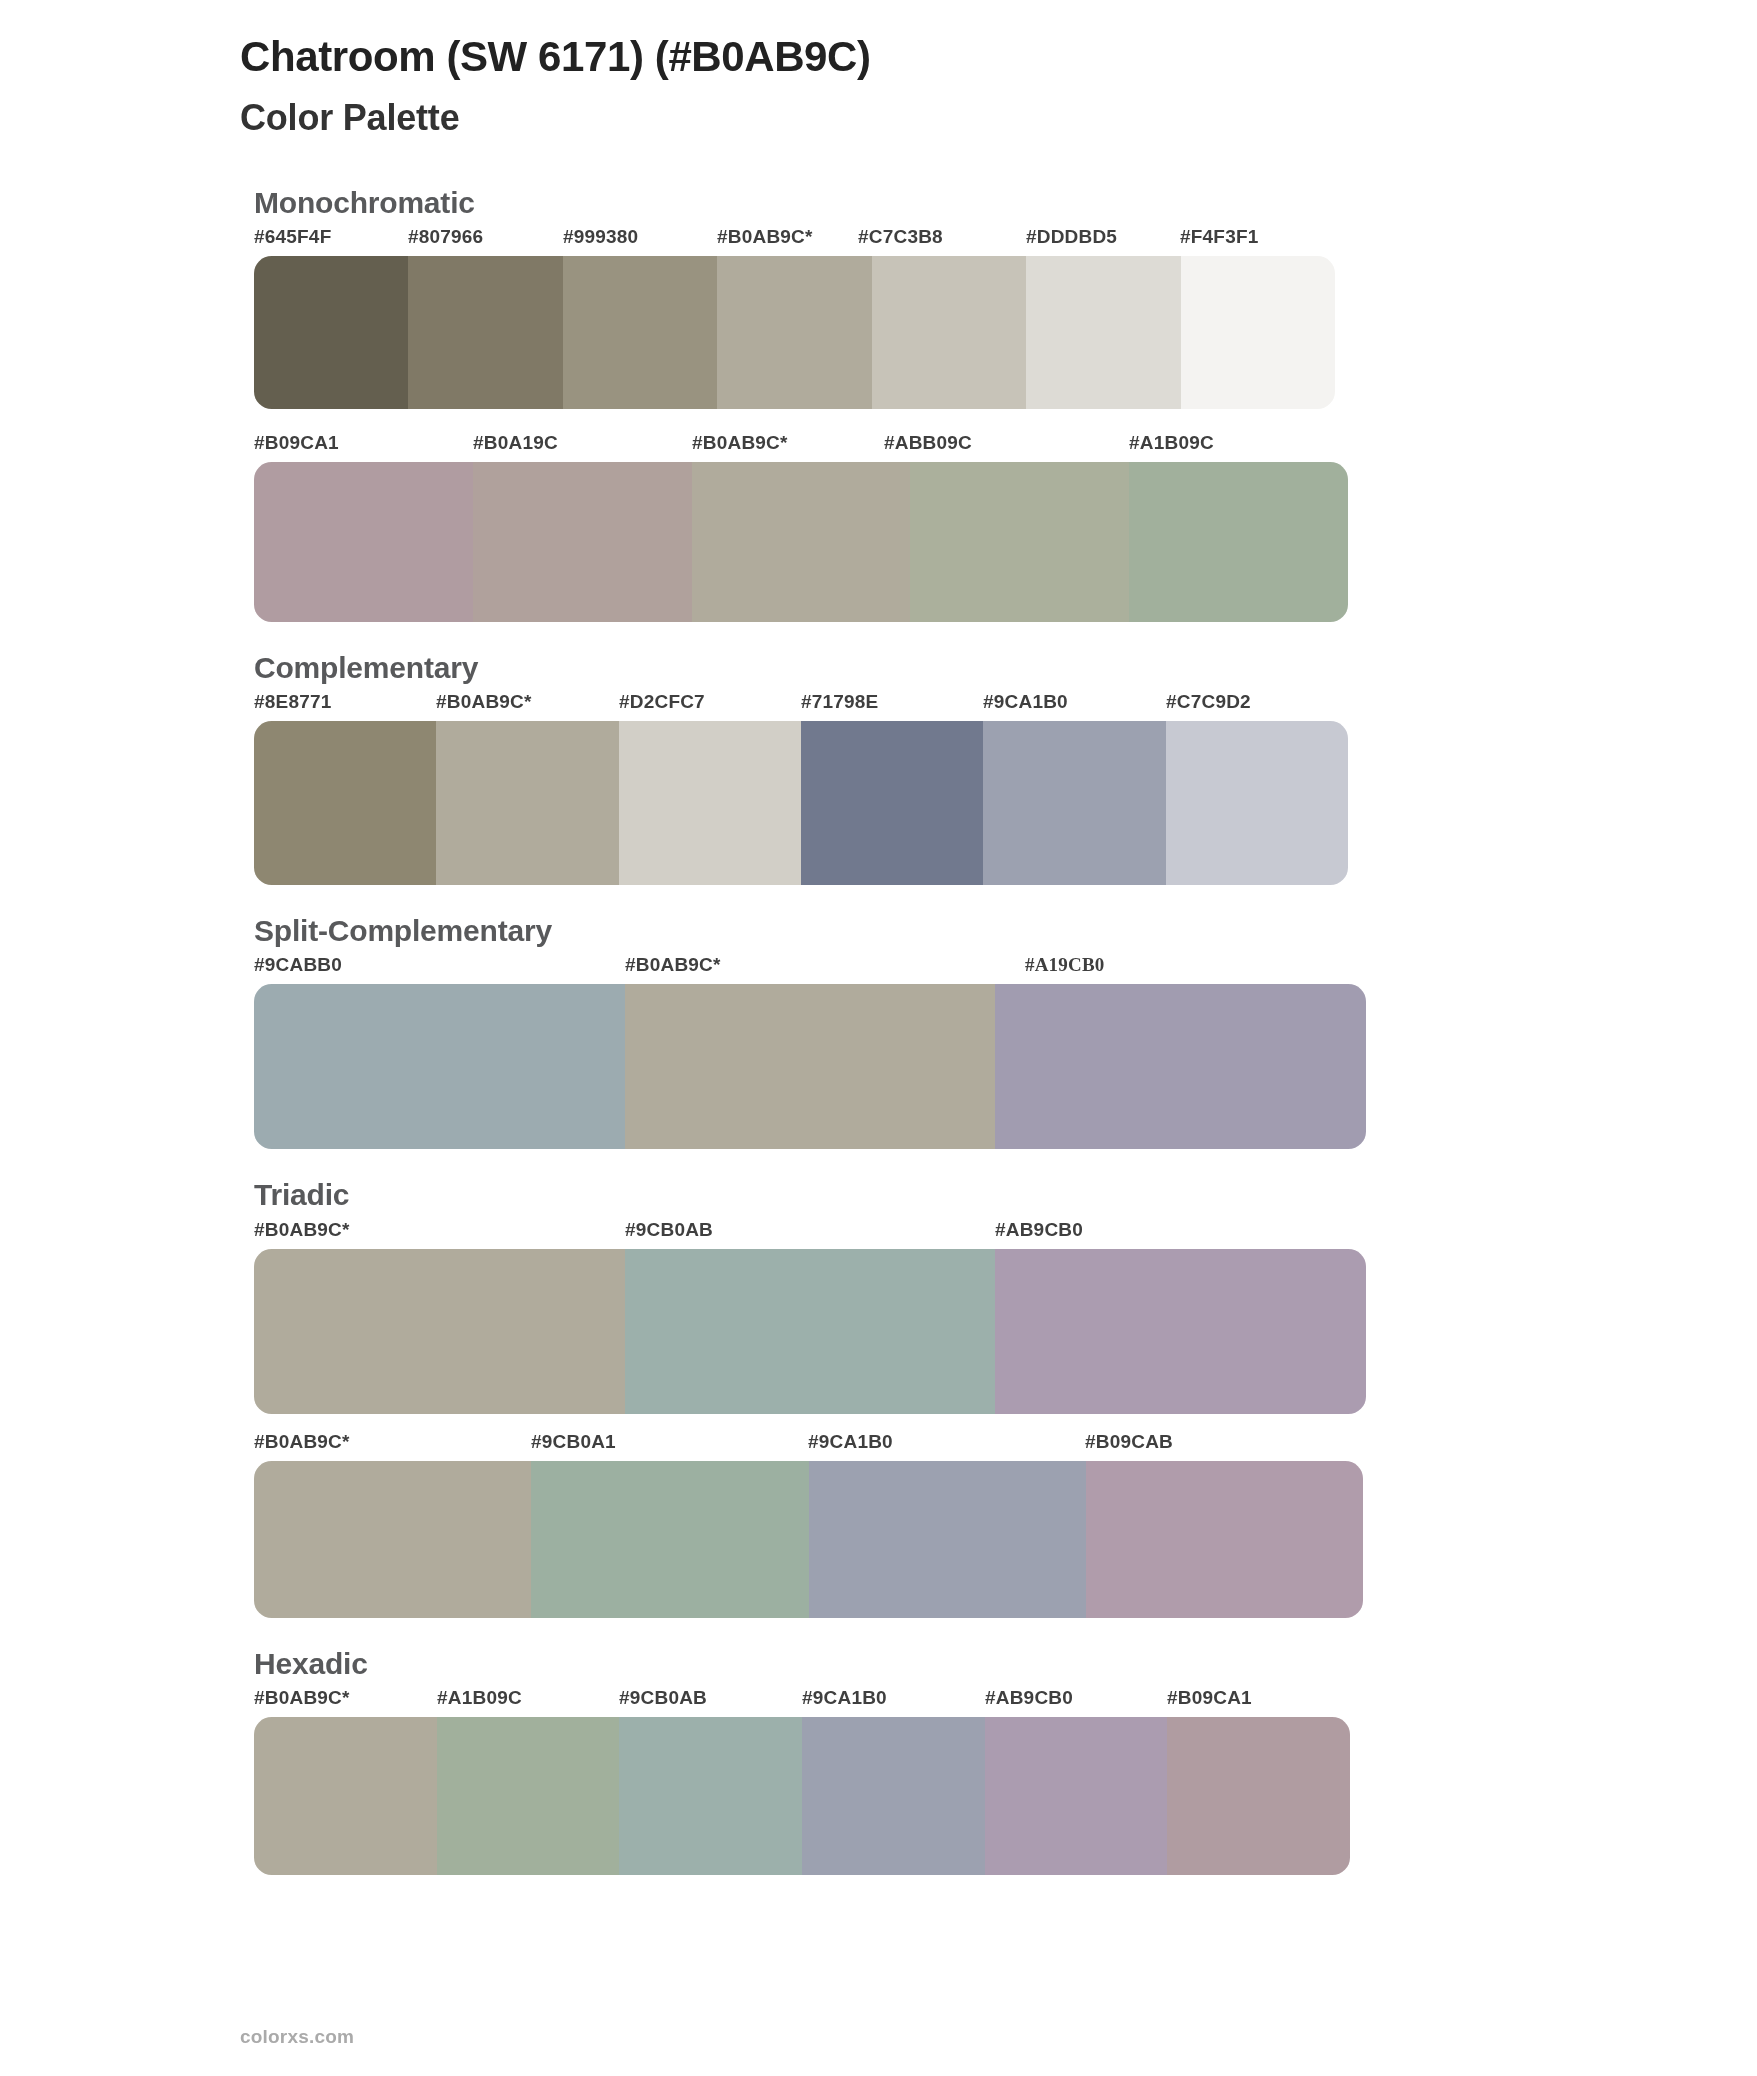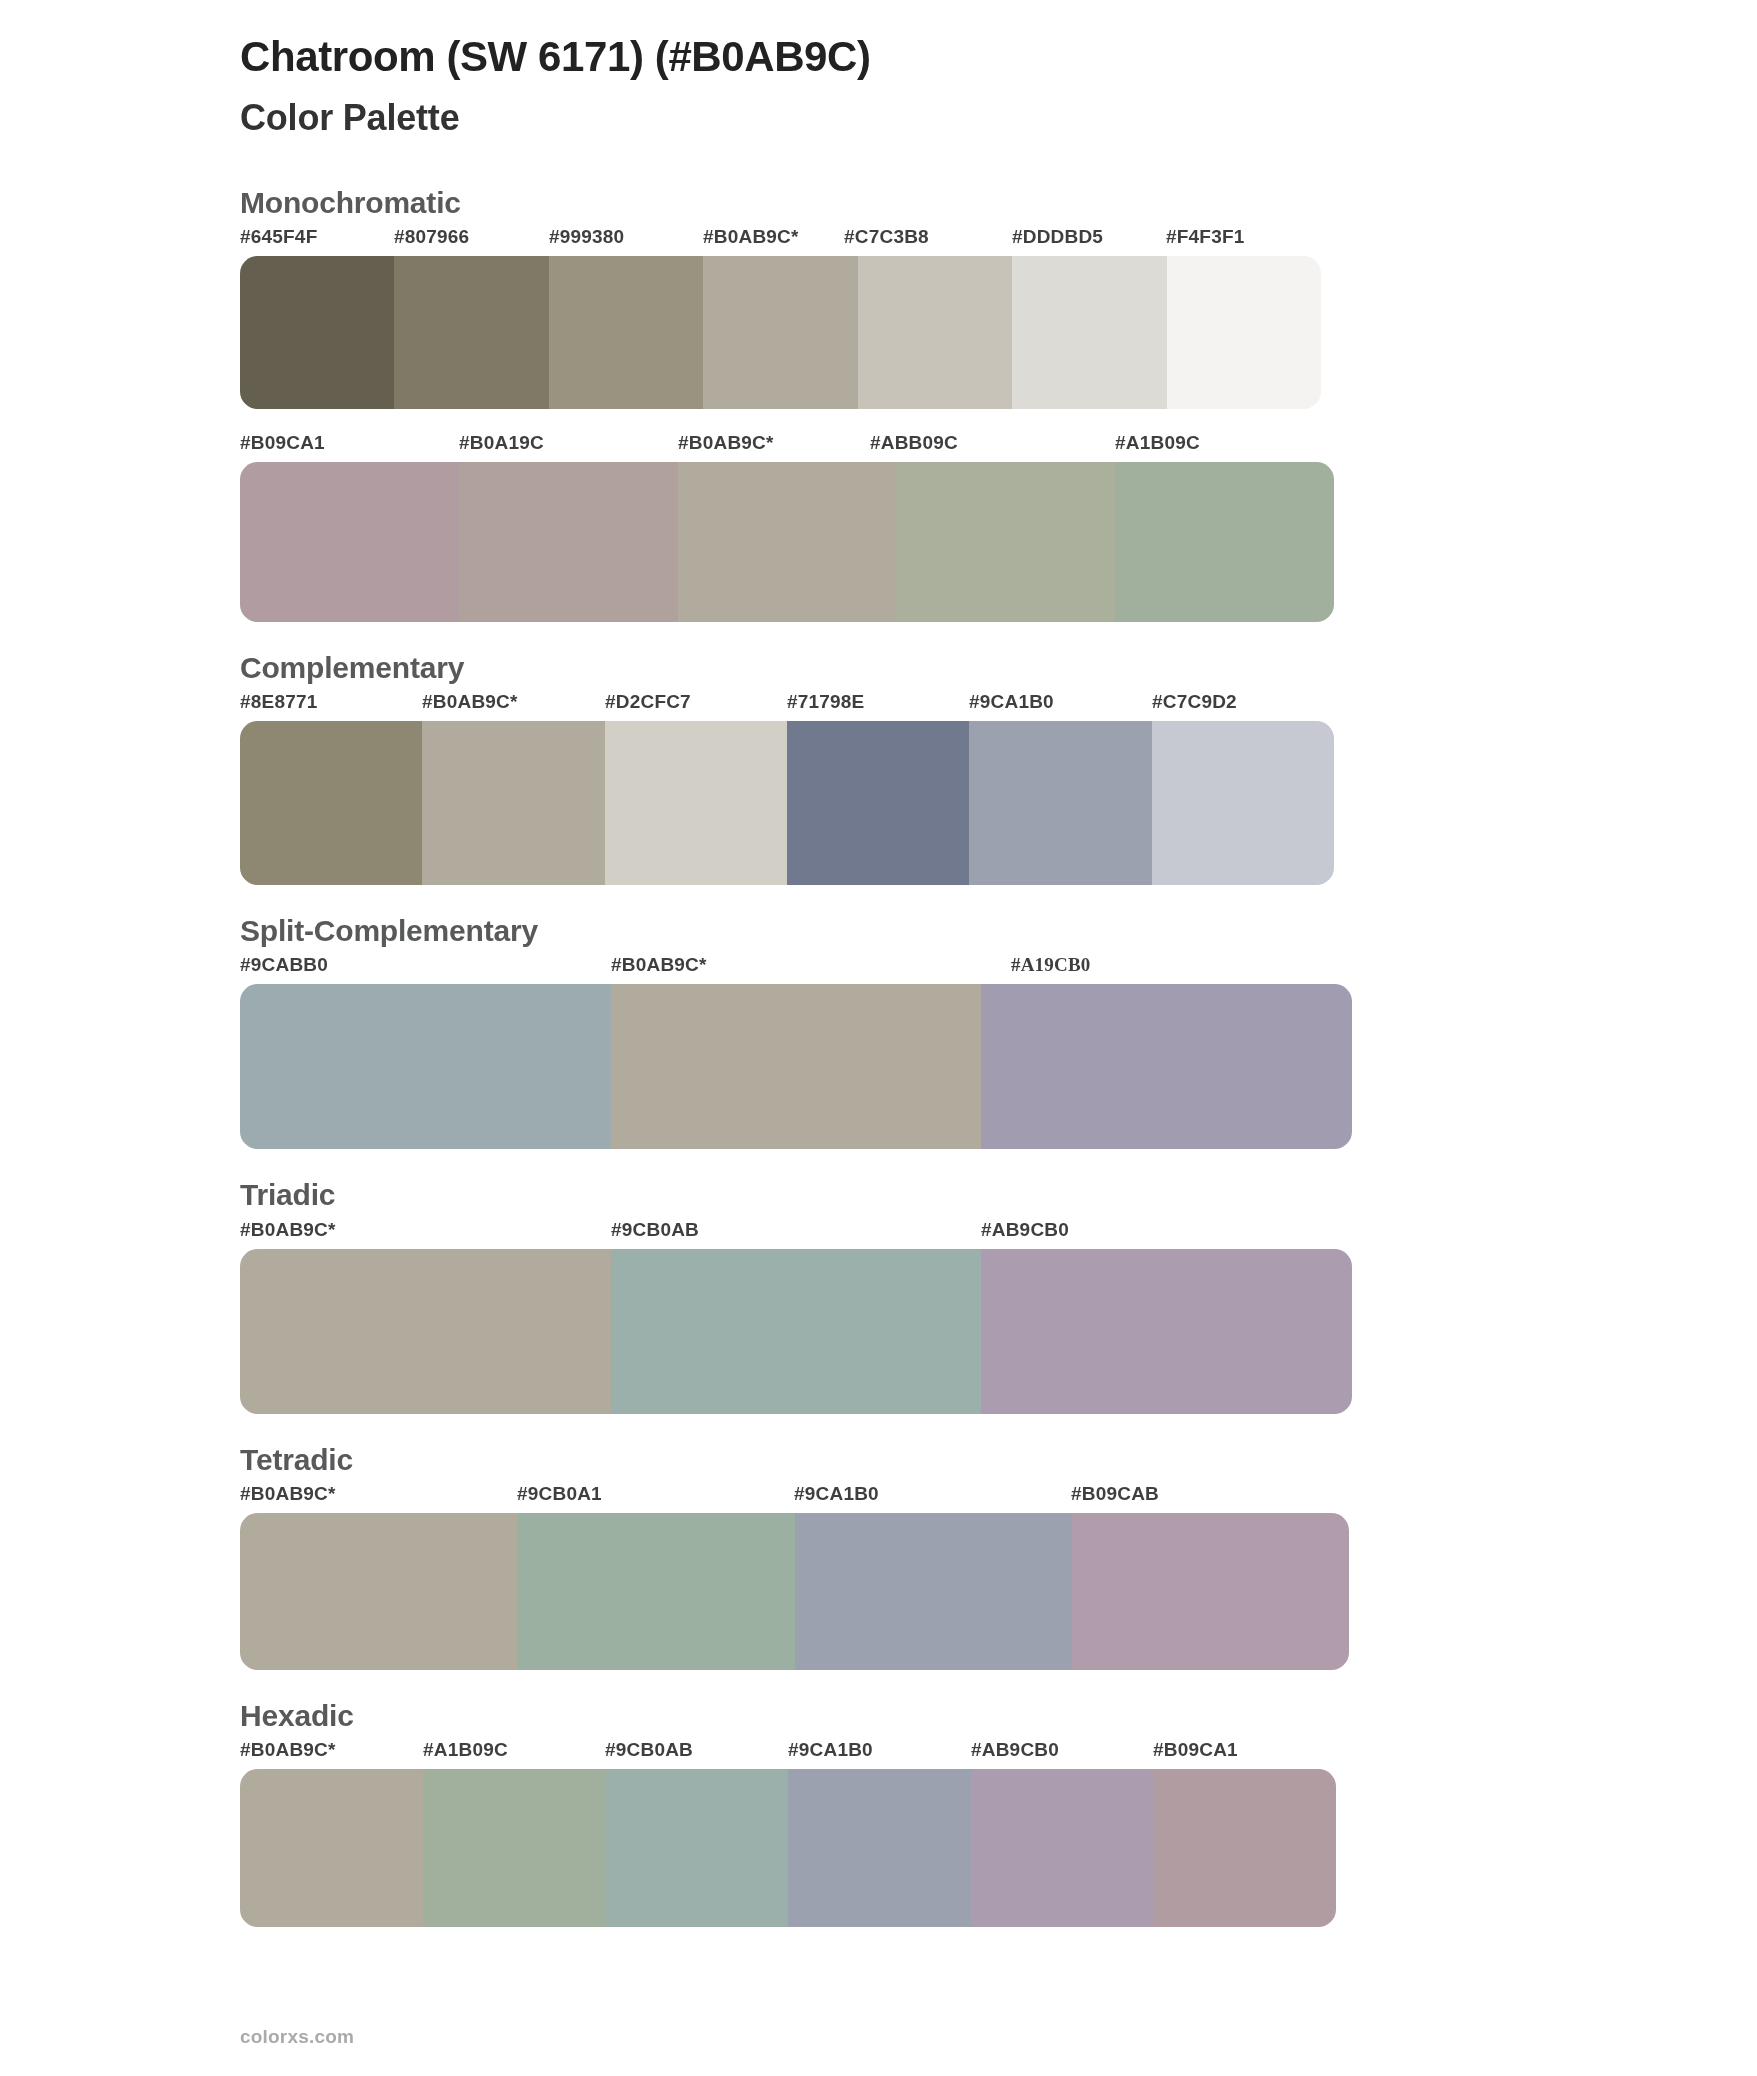--- a/index.html
+++ b/index.html
@@ -41,20 +41,21 @@
     line-height: 1.2;
     margin-top: 14.4px;
   }
 
   
   .sections {
     position: absolute;
     left: 0;
     top: 184px;
     width: 1500px;
+    padding-left: 14px;
   }
   .section {
     position: relative;
     margin-bottom: 9.6px;
   }
   .section-title {
     margin-left: 240px;
     font-size: 30px;
     font-weight: bold;
     color: #58595b;
@@ -209,21 +210,20 @@
           <div class="swatch-label" style="left: 371px;">#9CB0AB</div>
           <div class="swatch-label" style="left: 741px;">#AB9CB0</div>
         </div>
         <div class="swatch-bar">
           <div class="swatch" title="#B0AB9C*" style="background: rgb(176, 171, 156);"></div>
           <div class="swatch" title="#9CB0AB" style="background: rgb(156, 176, 171);"></div>
           <div class="swatch" title="#AB9CB0" style="background: rgb(171, 156, 176);"></div>
         </div>
       </div>
       <div class="section sec-tetra">
-        <div class="section-title">Tetradic</div>
         <div class="labels-row">
           <div class="swatch-label" style="left: 0px;">#B0AB9C*</div>
           <div class="swatch-label" style="left: 277px;">#9CB0A1</div>
           <div class="swatch-label" style="left: 554px;">#9CA1B0</div>
           <div class="swatch-label" style="left: 831px;">#B09CAB</div>
         </div>
         <div class="swatch-bar">
           <div class="swatch" title="#B0AB9C*" style="background: rgb(176, 171, 156);"></div>
           <div class="swatch" title="#9CB0A1" style="background: rgb(156, 176, 161);"></div>
           <div class="swatch" title="#9CA1B0" style="background: rgb(156, 161, 176);"></div>

